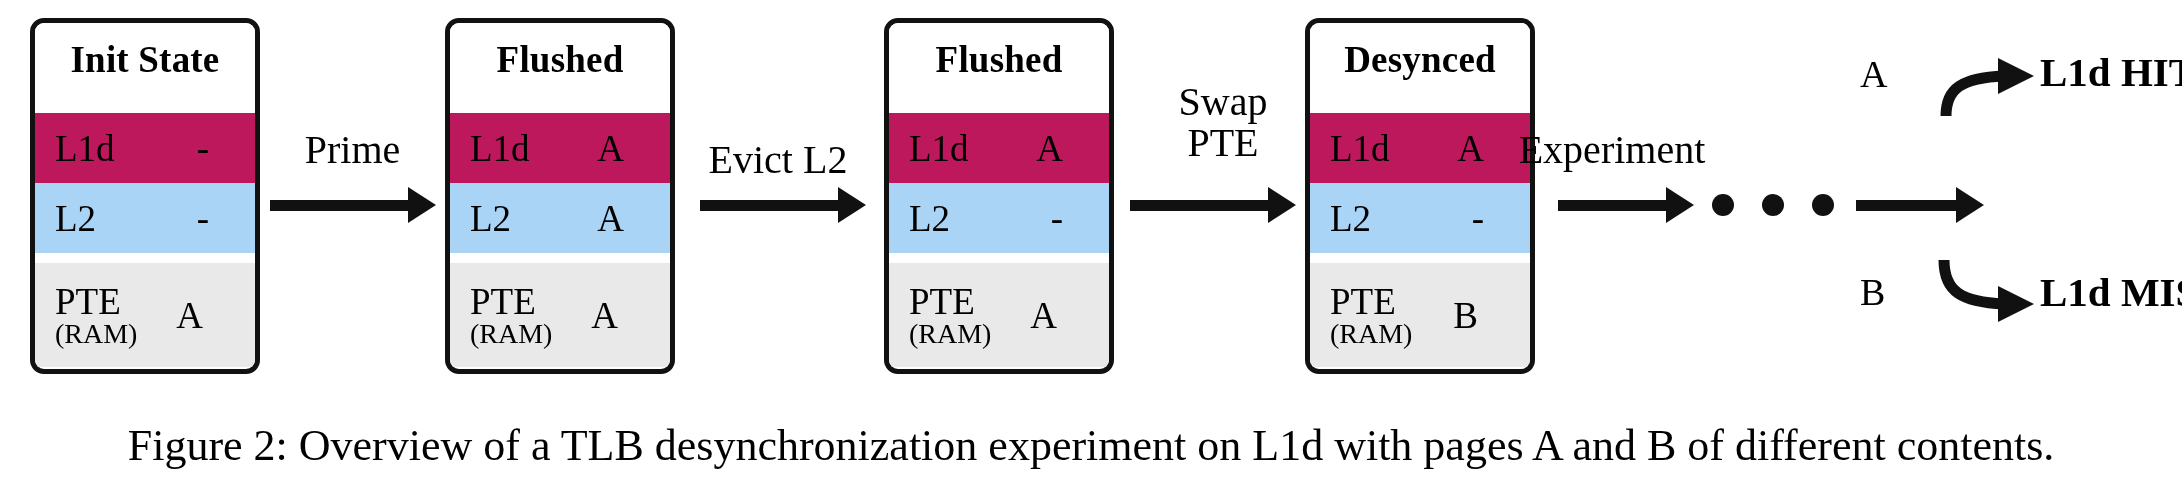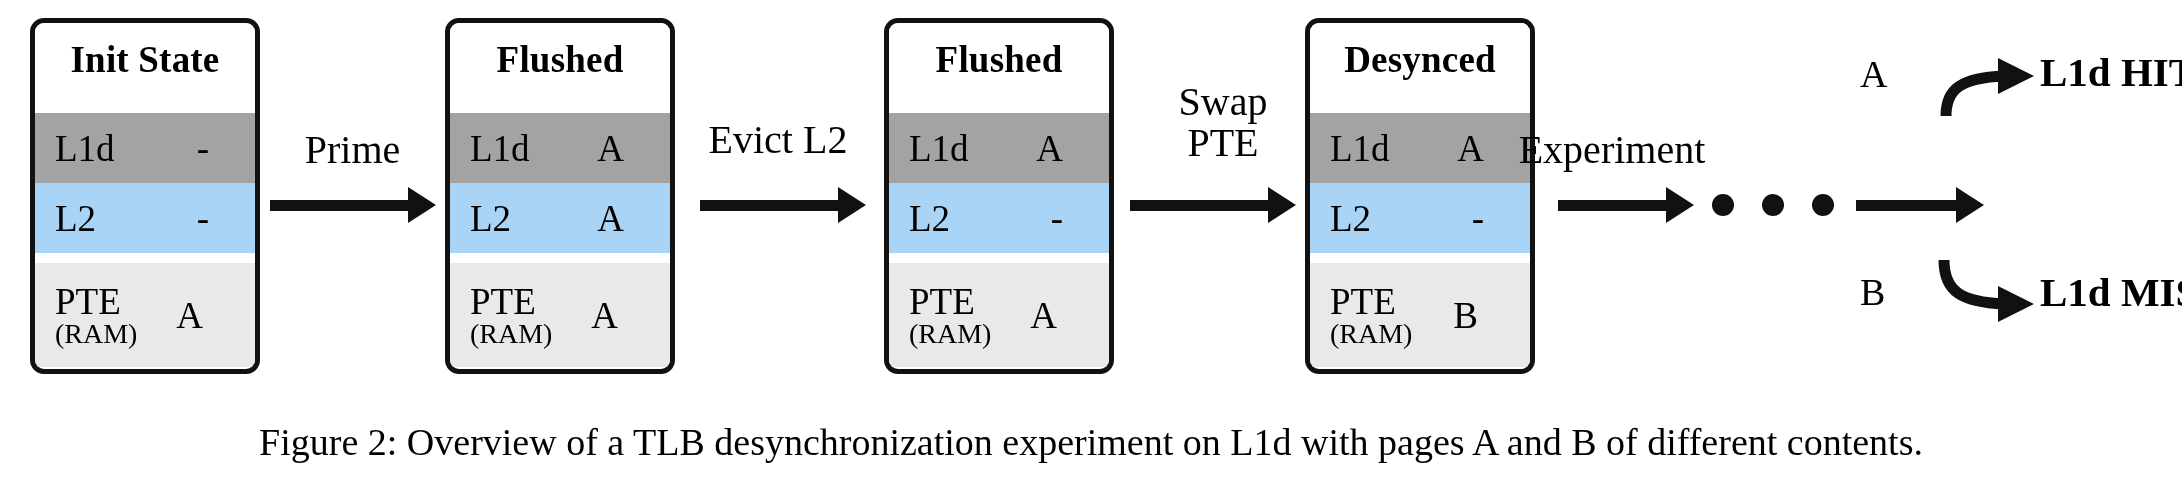--- a/index.html
+++ b/index.html
@@ -10,21 +10,21 @@
 
   
   .state-box{position:absolute;top:18px;width:230px;height:356px;
              border:5px solid #111;border-radius:14px;background:#fff;
              box-sizing:border-box;overflow:hidden;}
   .box-title{height:90px;line-height:74px;text-align:center;
              font-weight:bold;font-size:37px;letter-spacing:.2px;background:#fff;}
   .row{height:70px;display:flex;align-items:center;font-size:37px;}
   .row .rk{padding-left:20px;flex:0 0 auto;}
   .row .rv{margin-left:auto;padding-right:46px;}
-  .row.l1d{background:#a3a3a3;}
+  .row.l1d{background:#be185d;}
   .row.l2{background:#A9D4F6;}
   .gap{height:10px;background:#fff;}
   .row.pte{height:104px;background:#E9E9E9;align-items:center;}
   .row.pte .rk{line-height:1.0;font-size:37px;text-align:left;}
   .row.pte .rk .sub{display:block;font-size:28px;}
   .row.pte .rv{padding-right:52px;}
 
   
   .arrow-grp{position:absolute;}
   .arrow-label{position:absolute;text-align:center;font-size:40px;line-height:1.02;white-space:pre-line;}
@@ -40,21 +40,21 @@
   #diamond-shape{position:absolute;left:0;top:0;width:168px;height:168px;}
   #diamond-text{position:absolute;left:0;top:0;width:168px;height:168px;
                 display:flex;flex-direction:column;align-items:center;justify-content:center;
                 font-size:34px;line-height:1.08;}
 
   .branch-letter{position:absolute;font-size:38px;}
   .outcome{position:absolute;font-weight:bold;font-size:41px;white-space:nowrap;}
 
   
   #caption{position:absolute;left:0;top:420px;width:2182px;text-align:center;
-           font-size:38px;}
+           font-size:44px;}
 
   
   #watermark{position:absolute;left:1758px;top:368px;font-size:52px;color:#c9c9c9;
              font-family:"DejaVu Sans",sans-serif;font-weight:600;letter-spacing:2px;
              white-space:nowrap;}
 </style>
 </head>
 <body>
 
 <div id="stage">
@@ -139,21 +139,21 @@
     </div>
   </div>
 
   <div class="arrow-grp">
     <div class="arrow-label" style="left:275px;top:130px;width:155px;">Prime</div>
     <div class="arrow-line" style="left:270px;top:200px;width:140px;"></div>
     <div class="arrow-head" style="left:408px;top:187px;"></div>
   </div>
 
   <div class="arrow-grp">
-    <div class="arrow-label" style="left:678px;top:120px;width:200px;">Evict L2</div>
+    <div class="arrow-label" style="left:678px;top:140px;width:200px;">Evict L2</div>
     <div class="arrow-line" style="left:700px;top:200px;width:140px;"></div>
     <div class="arrow-head" style="left:838px;top:187px;"></div>
   </div>
 
   <div class="arrow-grp">
     <div class="arrow-label" style="left:1138px;top:82px;width:170px;">Swap
 PTE</div>
     <div class="arrow-line" style="left:1130px;top:200px;width:140px;"></div>
     <div class="arrow-head" style="left:1268px;top:187px;"></div>
   </div>

